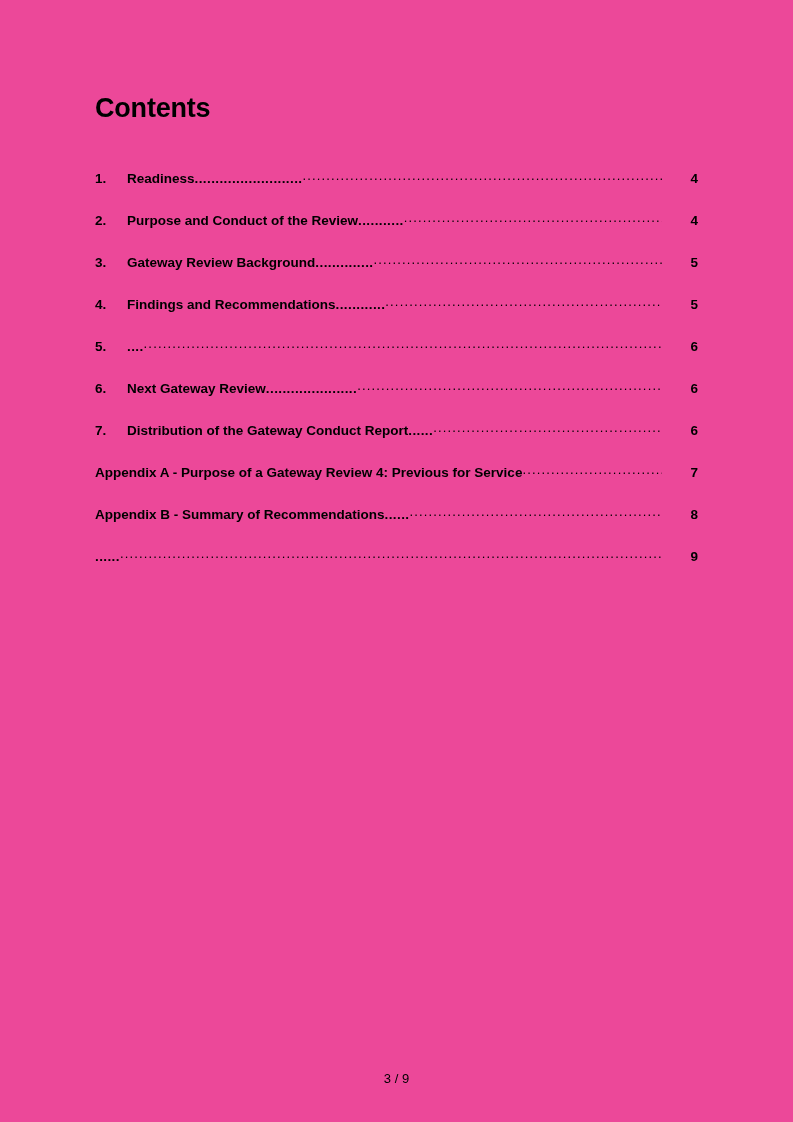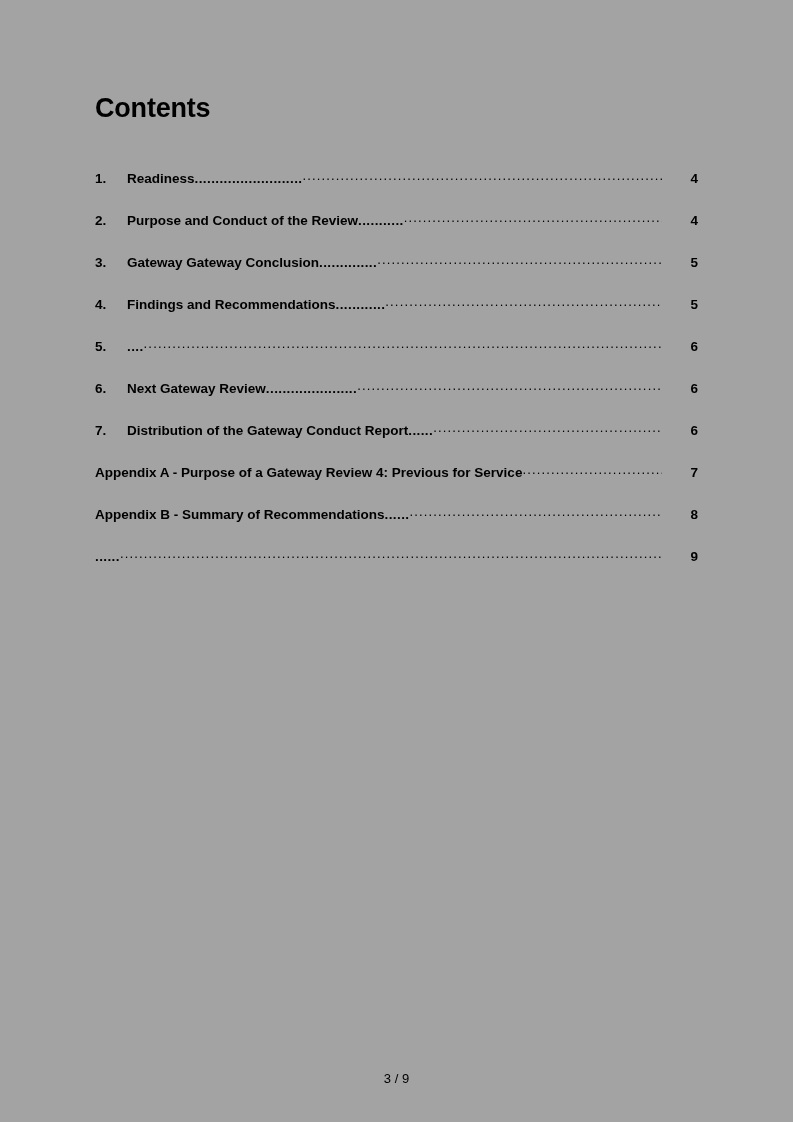--- a/index.html
+++ b/index.html
@@ -7,21 +7,21 @@
     padding: 0;
   }
   body {
     background: #ffffff;
     font-family: "Liberation Sans", sans-serif;
   }
   .page {
     position: relative;
     width: 793px;
     height: 1122px;
-    background: #a3a3a3;
+    background: #ec4899;
     overflow: hidden;
     box-sizing: border-box;
   }
   .page-title {
     position: absolute;
     left: 95px;
     top: 94px;
     font-size: 27px;
     font-weight: bold;
     color: #000000;
@@ -114,21 +114,21 @@
     <div class="toc-entry">
       <span class="entry-num">2.</span>
       <span class="entry-label">Purpose and Conduct of the Review</span>
       <span class="leader-lead">...........</span>
       <span class="leader"></span>
       <span class="entry-page">4</span>
     </div>
 
     <div class="toc-entry">
       <span class="entry-num">3.</span>
-      <span class="entry-label">Gateway Gateway Conclusion</span>
+      <span class="entry-label">Gateway Review Background</span>
       <span class="leader-lead">..............</span>
       <span class="leader"></span>
       <span class="entry-page">5</span>
     </div>
 
     <div class="toc-entry">
       <span class="entry-num">4.</span>
       <span class="entry-label">Findings and Recommendations</span>
       <span class="leader-lead">............</span>
       <span class="leader"></span>

